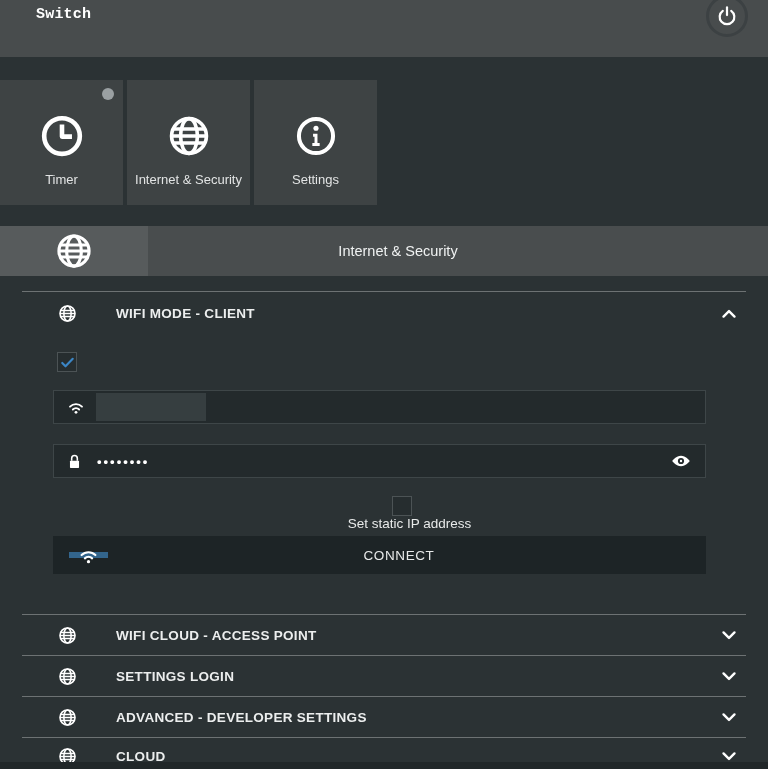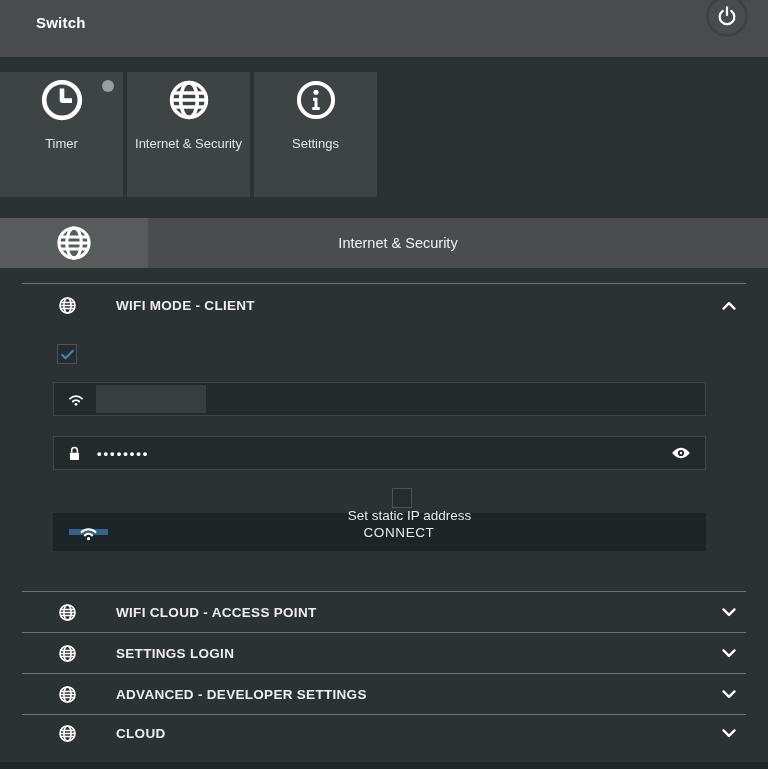--- a/index.html
+++ b/index.html
@@ -13,36 +13,38 @@
   html,body{width:768px;height:769px;overflow:hidden;}
   body{
     background:var(--page);
     font-family:"Liberation Sans","DejaVu Sans",sans-serif;
     color:var(--text);
     position:relative;
   }
   
   .app-header{
     height:57px;background:var(--header);position:relative;
-    padding:14px 0 0 36px;
+    padding:6px 0 0 36px;
+    font-family:Liberation Mono, monospace;
   }
   .app-title{font-size:15px;font-weight:bold;color:#fff;letter-spacing:.2px;}
   .power-btn{
     position:absolute;top:-5px;right:20px;width:42px;height:42px;
     border-radius:50%;border:3px solid #3c4143;background:transparent;
     display:flex;align-items:center;justify-content:center;cursor:pointer;
   }
   
   .tabs-row{
     margin-top:15px;display:flex;gap:4px;background:var(--page);
   }
   .tab-tile{
     width:123px;height:125px;background:var(--tile);position:relative;
-    display:flex;flex-direction:column;align-items:center;padding-top:2px;
+    display:flex;flex-direction:column;align-items:center;padding-top:30px;
     cursor:pointer;
+    margin-top:8px;
   }
   .tab-icon{height:52px;display:flex;align-items:center;justify-content:center;}
   .tab-label{
     margin-top:10px;font-size:13px;line-height:1.25;text-align:center;
     color:#e2e4e4;padding:0 6px;
   }
   .tab-badge{
     position:absolute;top:8px;right:9px;width:12px;height:12px;border-radius:50%;
     background:var(--dot);
   }
@@ -88,21 +90,21 @@
     display:flex;align-items:center;padding:0 12px;cursor:text;
   }
   .field.pw{margin-top:20px;}
   .redacted-box{
     margin-left:10px;width:110px;height:28px;background:#363e40;
   }
   .pw-dots{margin-left:14px;font-size:13px;font-weight:bold;letter-spacing:2px;color:#fff;}
   .eye-btn{margin-left:auto;display:flex;cursor:pointer;background:none;border:none;padding:0;}
   .static-row{margin-top:18px;height:24px;flex-direction:column;}
   .connect-btn{
-    margin-left:31px;margin-top:1px;width:653px;height:38px;display:flex;
+    margin-left:31px;margin-top:16px;width:653px;height:38px;display:flex;
     border:none;padding:16px;cursor:pointer;background:var(--btndark);
   }
   .connect-square{
     width:39px;height:100%;background:var(--square);flex:0 0 auto;
     display:flex;align-items:center;justify-content:center;
   }
   .connect-label{
     flex:1;display:flex;align-items:center;justify-content:center;
     color:#e8eaea;font-size:13.5px;letter-spacing:.6px;
     font-family:"Liberation Sans","DejaVu Sans",sans-serif;

